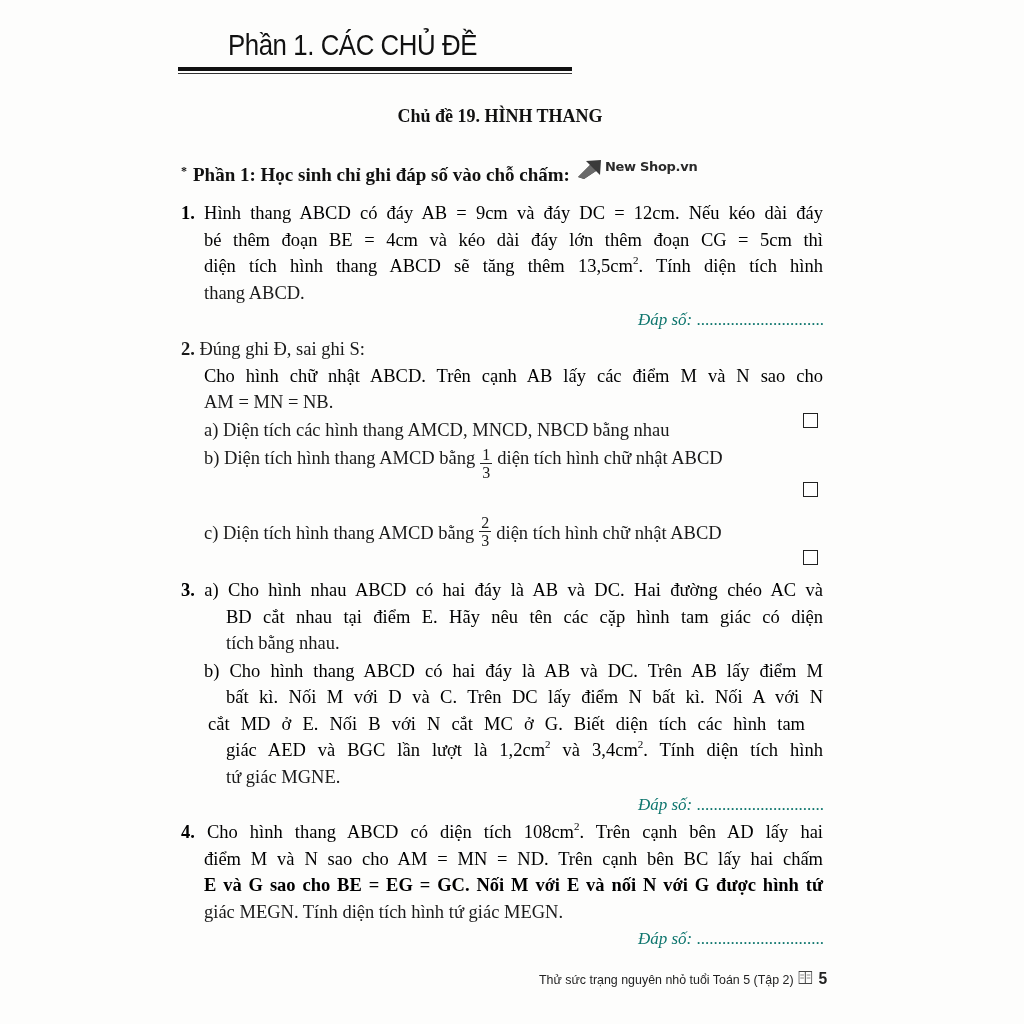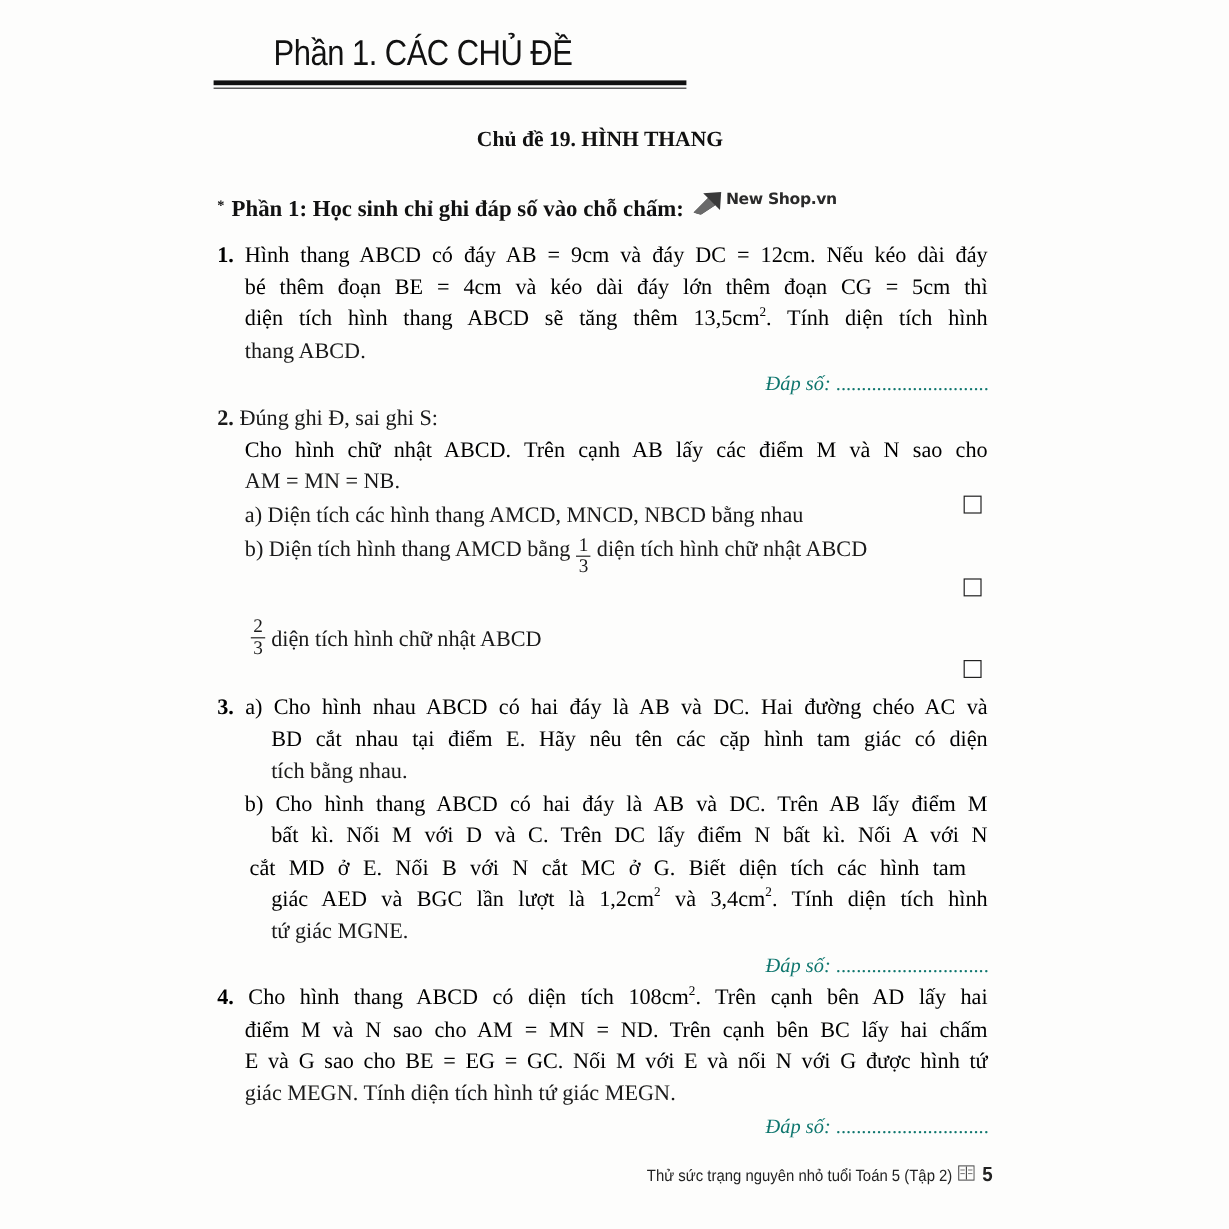--- a/index.html
+++ b/index.html
@@ -180,20 +180,21 @@
       <span>b) Diện tích hình thang AMCD bằng</span>
       <span class="frac">
         <span class="n">1</span>
         <span class="d">3</span>
       </span>
       <span>diện tích hình chữ nhật ABCD</span>
     </div>
     <div class="checkbox" style="left:803px; top:482px;"></div>
 
     <div class="text-line" style="left:204px; top:516px; display:flex; align-items:center;">
+      <span>c) Diện tích hình thang AMCD bằng</span>
       <span class="frac">
         <span class="n">2</span>
         <span class="d">3</span>
       </span>
       <span>diện tích hình chữ nhật ABCD</span>
     </div>
     <div class="checkbox" style="left:803px; top:550px;"></div>
   </div>
 
   <div>
@@ -232,21 +233,21 @@
   <div>
     <div class="justify-line" style="left:181px; top:822px; width:642px;">
       <span style="width:642px; text-align:justify; text-align-last:justify; display:block;">
         <span class="bold">4.</span>
         <span>Cho hình thang ABCD có diện tích 108cm</span><sup>2</sup><span>. Trên cạnh bên AD lấy hai</span>
       </span>
     </div>
     <div class="justify-line" style="left:204px; top:849px; width:619px;">
       <span style="width:619px; text-align:justify; text-align-last:justify; display:block;">điểm M và N sao cho AM = MN = ND. Trên cạnh bên BC lấy hai chấm</span>
     </div>
-    <div class="justify-line" style="left:204px; top:875px; width:619px;">
+    <div class="justify-line" style="left:204px; top:875px; width:619px;font-weight:bold;">
       <span style="width:619px; text-align:justify; text-align-last:justify; display:block;">E và G sao cho BE = EG = GC. Nối M với E và nối N với G được hình tứ</span>
     </div>
     <div class="text-line" style="left:204px; top:902px;">giác MEGN. Tính diện tích hình tứ giác MEGN.</div>
     <div class="answer" style="top:929px;">
       <span class="lbl">Đáp số:</span>
       <span class="dots">..............................</span>
     </div>
   </div>
 
   <div class="footer">

